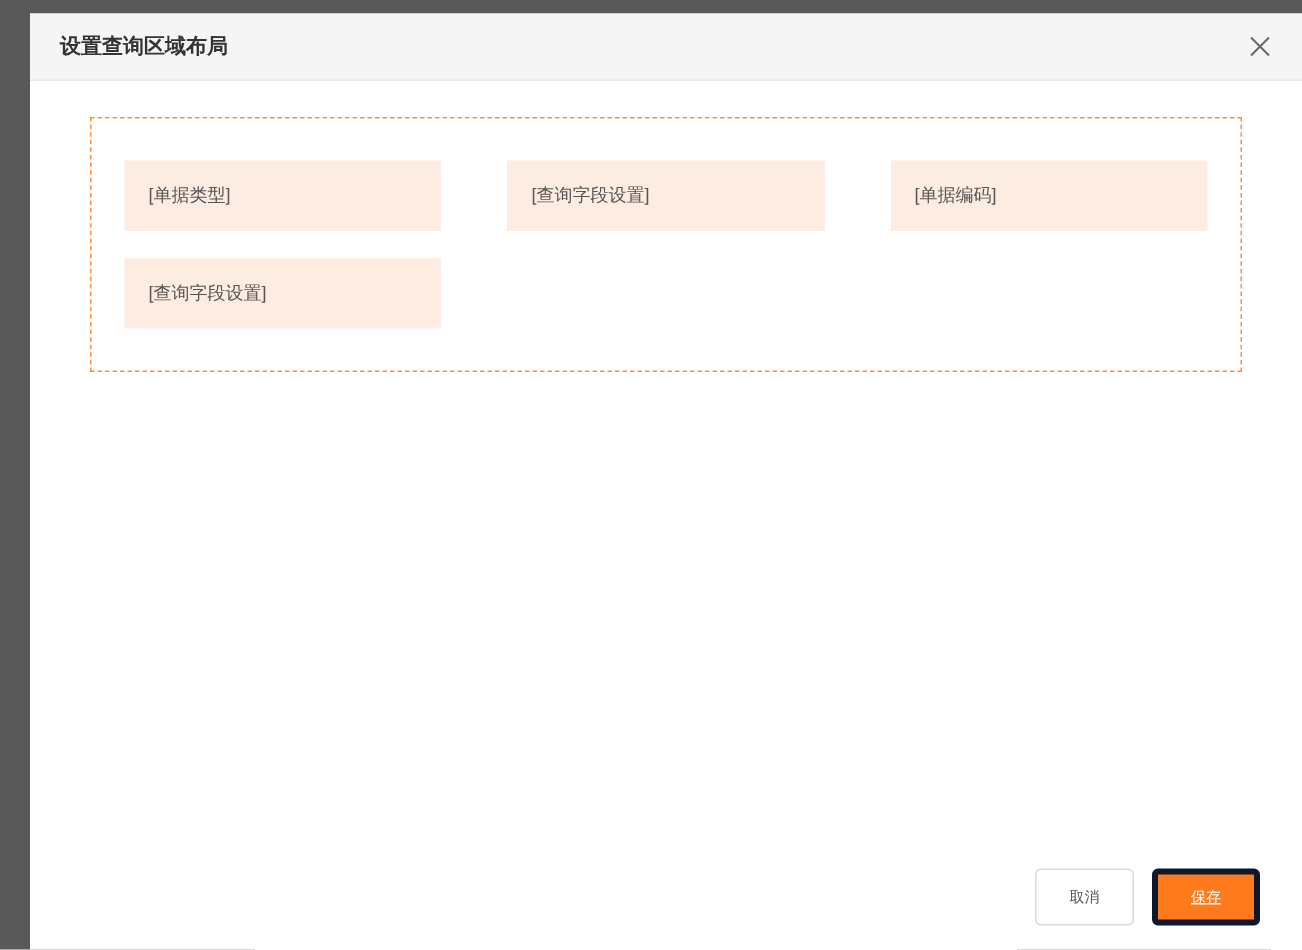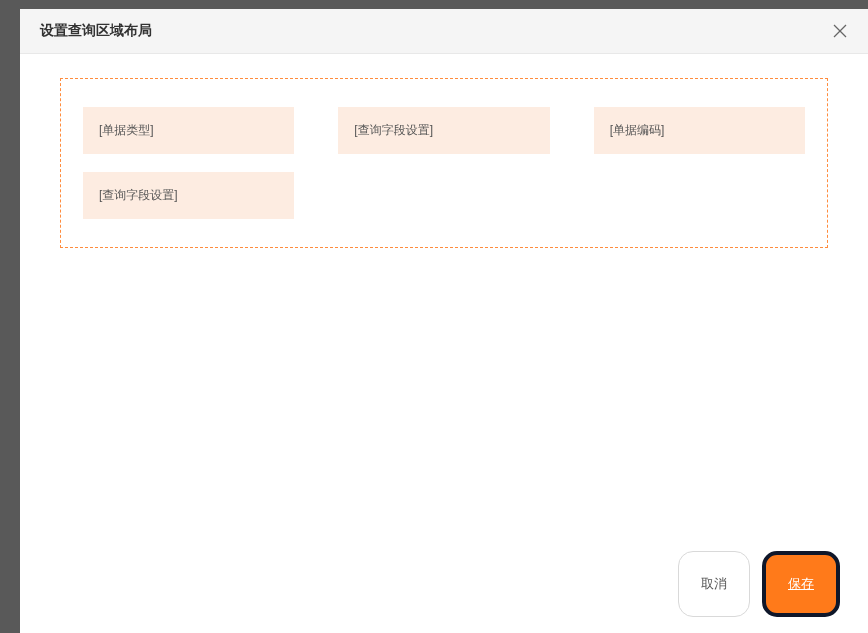--- a/index.html
+++ b/index.html
@@ -90,23 +90,23 @@
       color: #555;
       cursor: move;
     }
     .modal-footer {
       padding: 16px 28px;
       display: flex;
       justify-content: flex-end;
       gap: 12px;
     }
     .btn {
-      padding: 20px 22px;
-      font-size: 13px;
-      border-radius: 15px;
+      padding: 8px 22px;
+      font-size: 10px;
+      border-radius: 4px;
       cursor: pointer;
       border: 1px solid transparent;
     }
     .btn-default {
       background: #fff;
       border: 1px solid #d9d9d9;
       color: #555;
     }
     .btn-primary {
       background: #ff7a1a;

